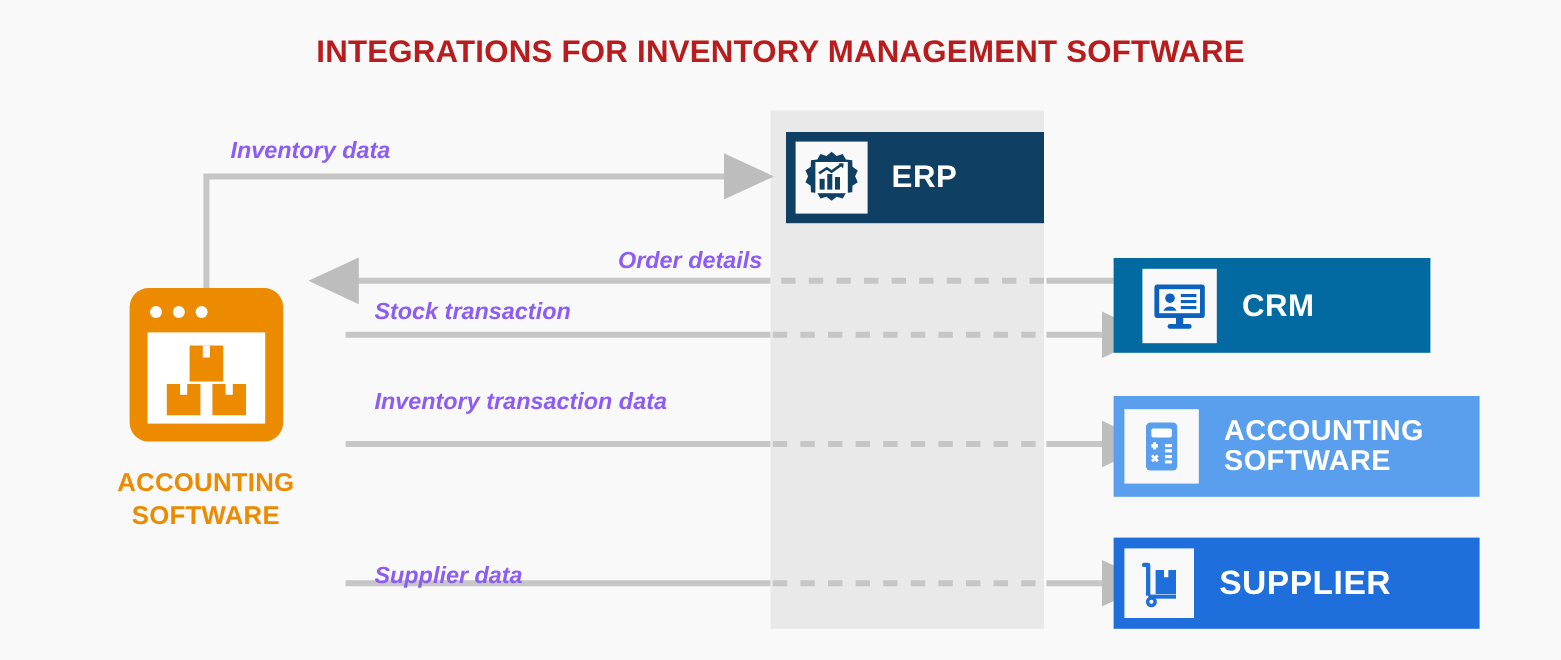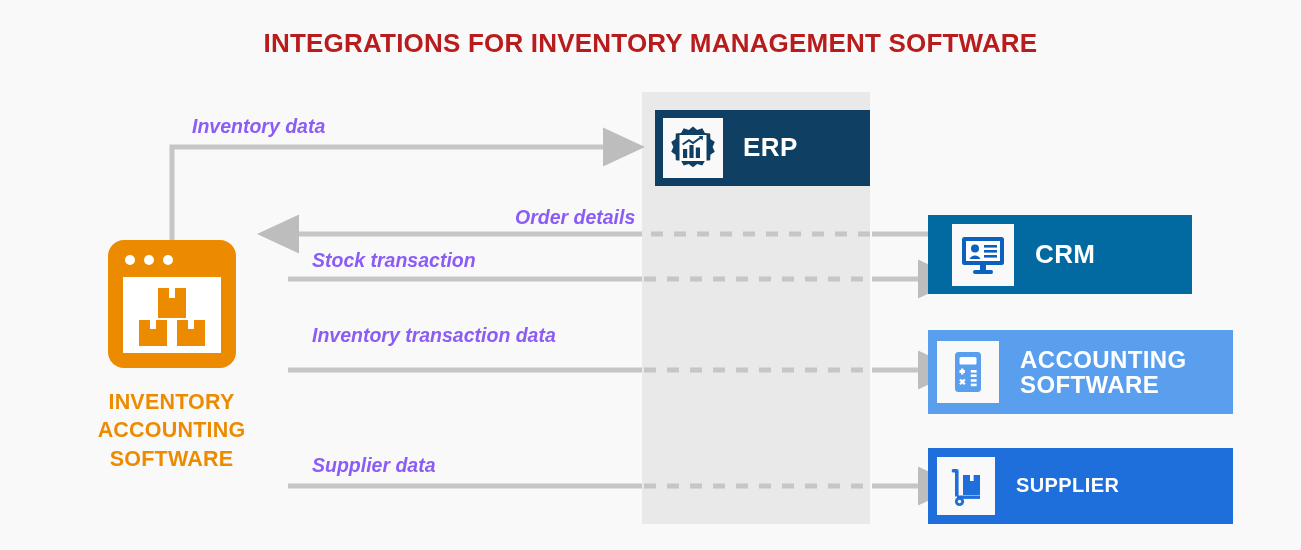--- a/index.html
+++ b/index.html
@@ -127,36 +127,36 @@
   
   #card-supp {
     left: 928px;
     top: 448px;
     width: 305px;
     height: 76px;
     background: #1e6edb;
     padding-left: 9px;
   }
   #card-supp .icon-plate { width: 58px; height: 58px; }
-  #card-supp .card-label { font-size: 20px; margin-left: 21px; }
+  #card-supp .card-label { font-size: 28px; margin-left: 21px; }
 
   
   .flow-label {
     position: absolute;
     font-size: 19.5px;
     font-style: italic;
     font-weight: bold;
     color: #8b5cf6;
     white-space: nowrap;
   }
   #label-inventory-data    { left: 192px; top: 115px; }
   #label-order-details     { left: 515px; top: 206px; }
   #label-stock-information { left: 312px; top: 249px; }
   #label-transaction-data  { left: 312px; top: 324px; }
-  #label-supplier-data     { left: 312px; top: 454px; }
+  #label-supplier-data     { left: 312px; top: 469px; }
 
   
   #connectors {
     position: absolute;
     left: 0;
     top: 0;
     width: 1301px;
     height: 550px;
     pointer-events: none;
   }
@@ -226,21 +226,20 @@
       <path d="M52,50 h28 v30 h-28 z" fill="#ed8b00"></path>
       <path d="M63,50 h6 v10 h-6 z" fill="#ffffff"></path>
 
       <path d="M33,82 h28 v26 h-28 z" fill="#ed8b00"></path>
       <path d="M44,82 h6 v9 h-6 z" fill="#ffffff"></path>
 
       <path d="M71,82 h28 v26 h-28 z" fill="#ed8b00"></path>
       <path d="M82,82 h6 v9 h-6 z" fill="#ffffff"></path>
     </svg>
     <div class="inv-label">
-      <div>INVENTORY</div>
       <div>ACCOUNTING</div>
       <div>SOFTWARE</div>
     </div>
   </div>
 
   <div class="card" id="card-erp">
     <div class="icon-plate">
       <svg width="46" height="46" viewBox="0 0 46 46">
         <path fill="#0f3f63" d="M23,1.5 l4.2,3.4 5.1,-1.6 2.6,4.7 5.3,0.6 0.2,5.4 4.4,3 -2.2,4.9 2.2,4.9 -4.4,3 -0.2,5.4 -5.3,0.6 -2.6,4.7 -5.1,-1.6 -4.2,3.4 -4.2,-3.4 -5.1,1.6 -2.6,-4.7 -5.3,-0.6 -0.2,-5.4 -4.4,-3 2.2,-4.9 -2.2,-4.9 4.4,-3 0.2,-5.4 5.3,-0.6 2.6,-4.7 5.1,1.6 z"></path>
         <rect x="9.5" y="10" width="27" height="26" fill="#ffffff"></rect>

